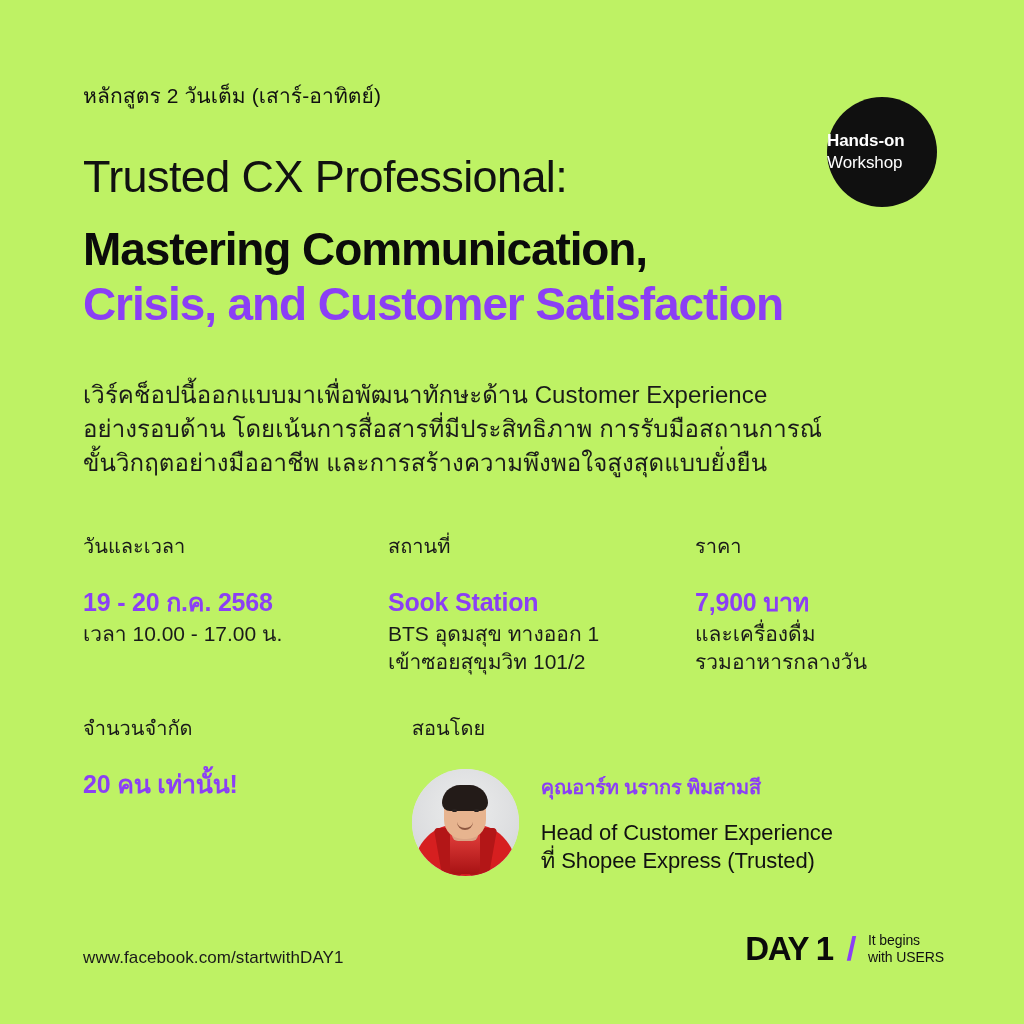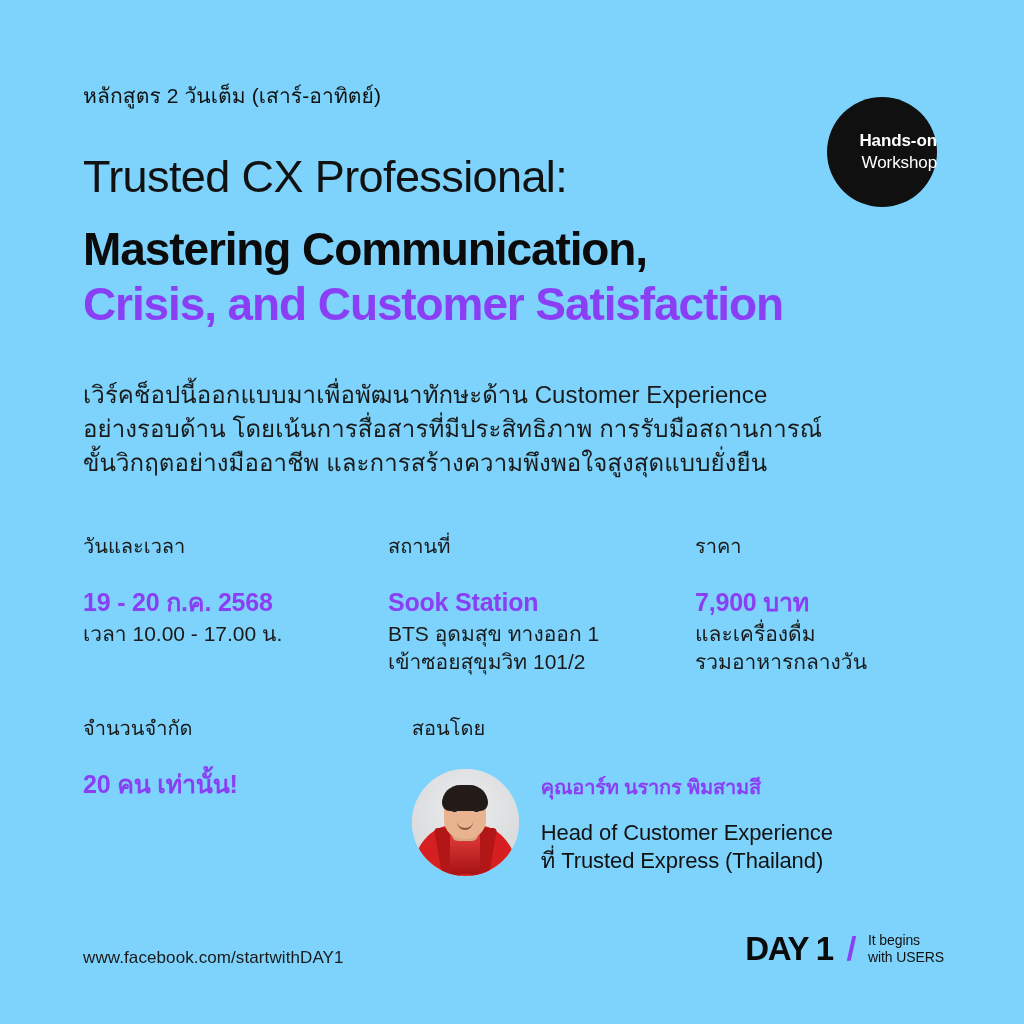--- a/index.html
+++ b/index.html
@@ -9,21 +9,21 @@
   }
   body {
     font-family: "Liberation Sans", "DejaVu Sans", sans-serif;
     color: #111111;
     -webkit-font-smoothing: antialiased;
   }
   #poster {
     position: relative;
     width: 1024px;
     height: 1024px;
-    background: #7dd3fc;
+    background: #bef264;
     overflow: hidden;
   }
 
   
   .kicker {
     position: absolute;
     left: 83px;
     top: 82px;
     font-size: 21px;
     line-height: 1.3;
@@ -36,21 +36,21 @@
     position: absolute;
     left: 827px;
     top: 97px;
     width: 110px;
     height: 110px;
     border-radius: 50%;
     background: #101010;
     color: #ffffff;
     display: flex;
     flex-direction: column;
-    align-items: flex-end;
+    align-items: flex-start;
     justify-content: center;
     text-align: center;
     line-height: 1.28;
   }
   .badge .b1 { font-size: 17px; font-weight: 700; letter-spacing: -0.1px; }
   .badge .b2 { font-size: 17px; font-weight: 400; letter-spacing: -0.1px; }
 
   
   .title-block {
     position: absolute;
@@ -369,21 +369,21 @@
           <div class="av-face"></div>
           <div class="av-hair"></div>
           <div class="av-eye-l"></div>
           <div class="av-eye-r"></div>
           <div class="av-smile"></div>
         </div>
 
         <div class="instructor-text">
           <div class="instructor-name">คุณอาร์ท นรากร พิมสามสี</div>
           <div class="instructor-role">Head of Customer Experience</div>
-          <div class="instructor-role">ที่ Trusted Express (Thailand)</div>
+          <div class="instructor-role">ที่ Shopee Express (Trusted)</div>
         </div>
 
       </div>
     </div>
 
   </div>
 
   <div class="footer-url">www.facebook.com/startwithDAY1</div>
 
   <div class="brand">

